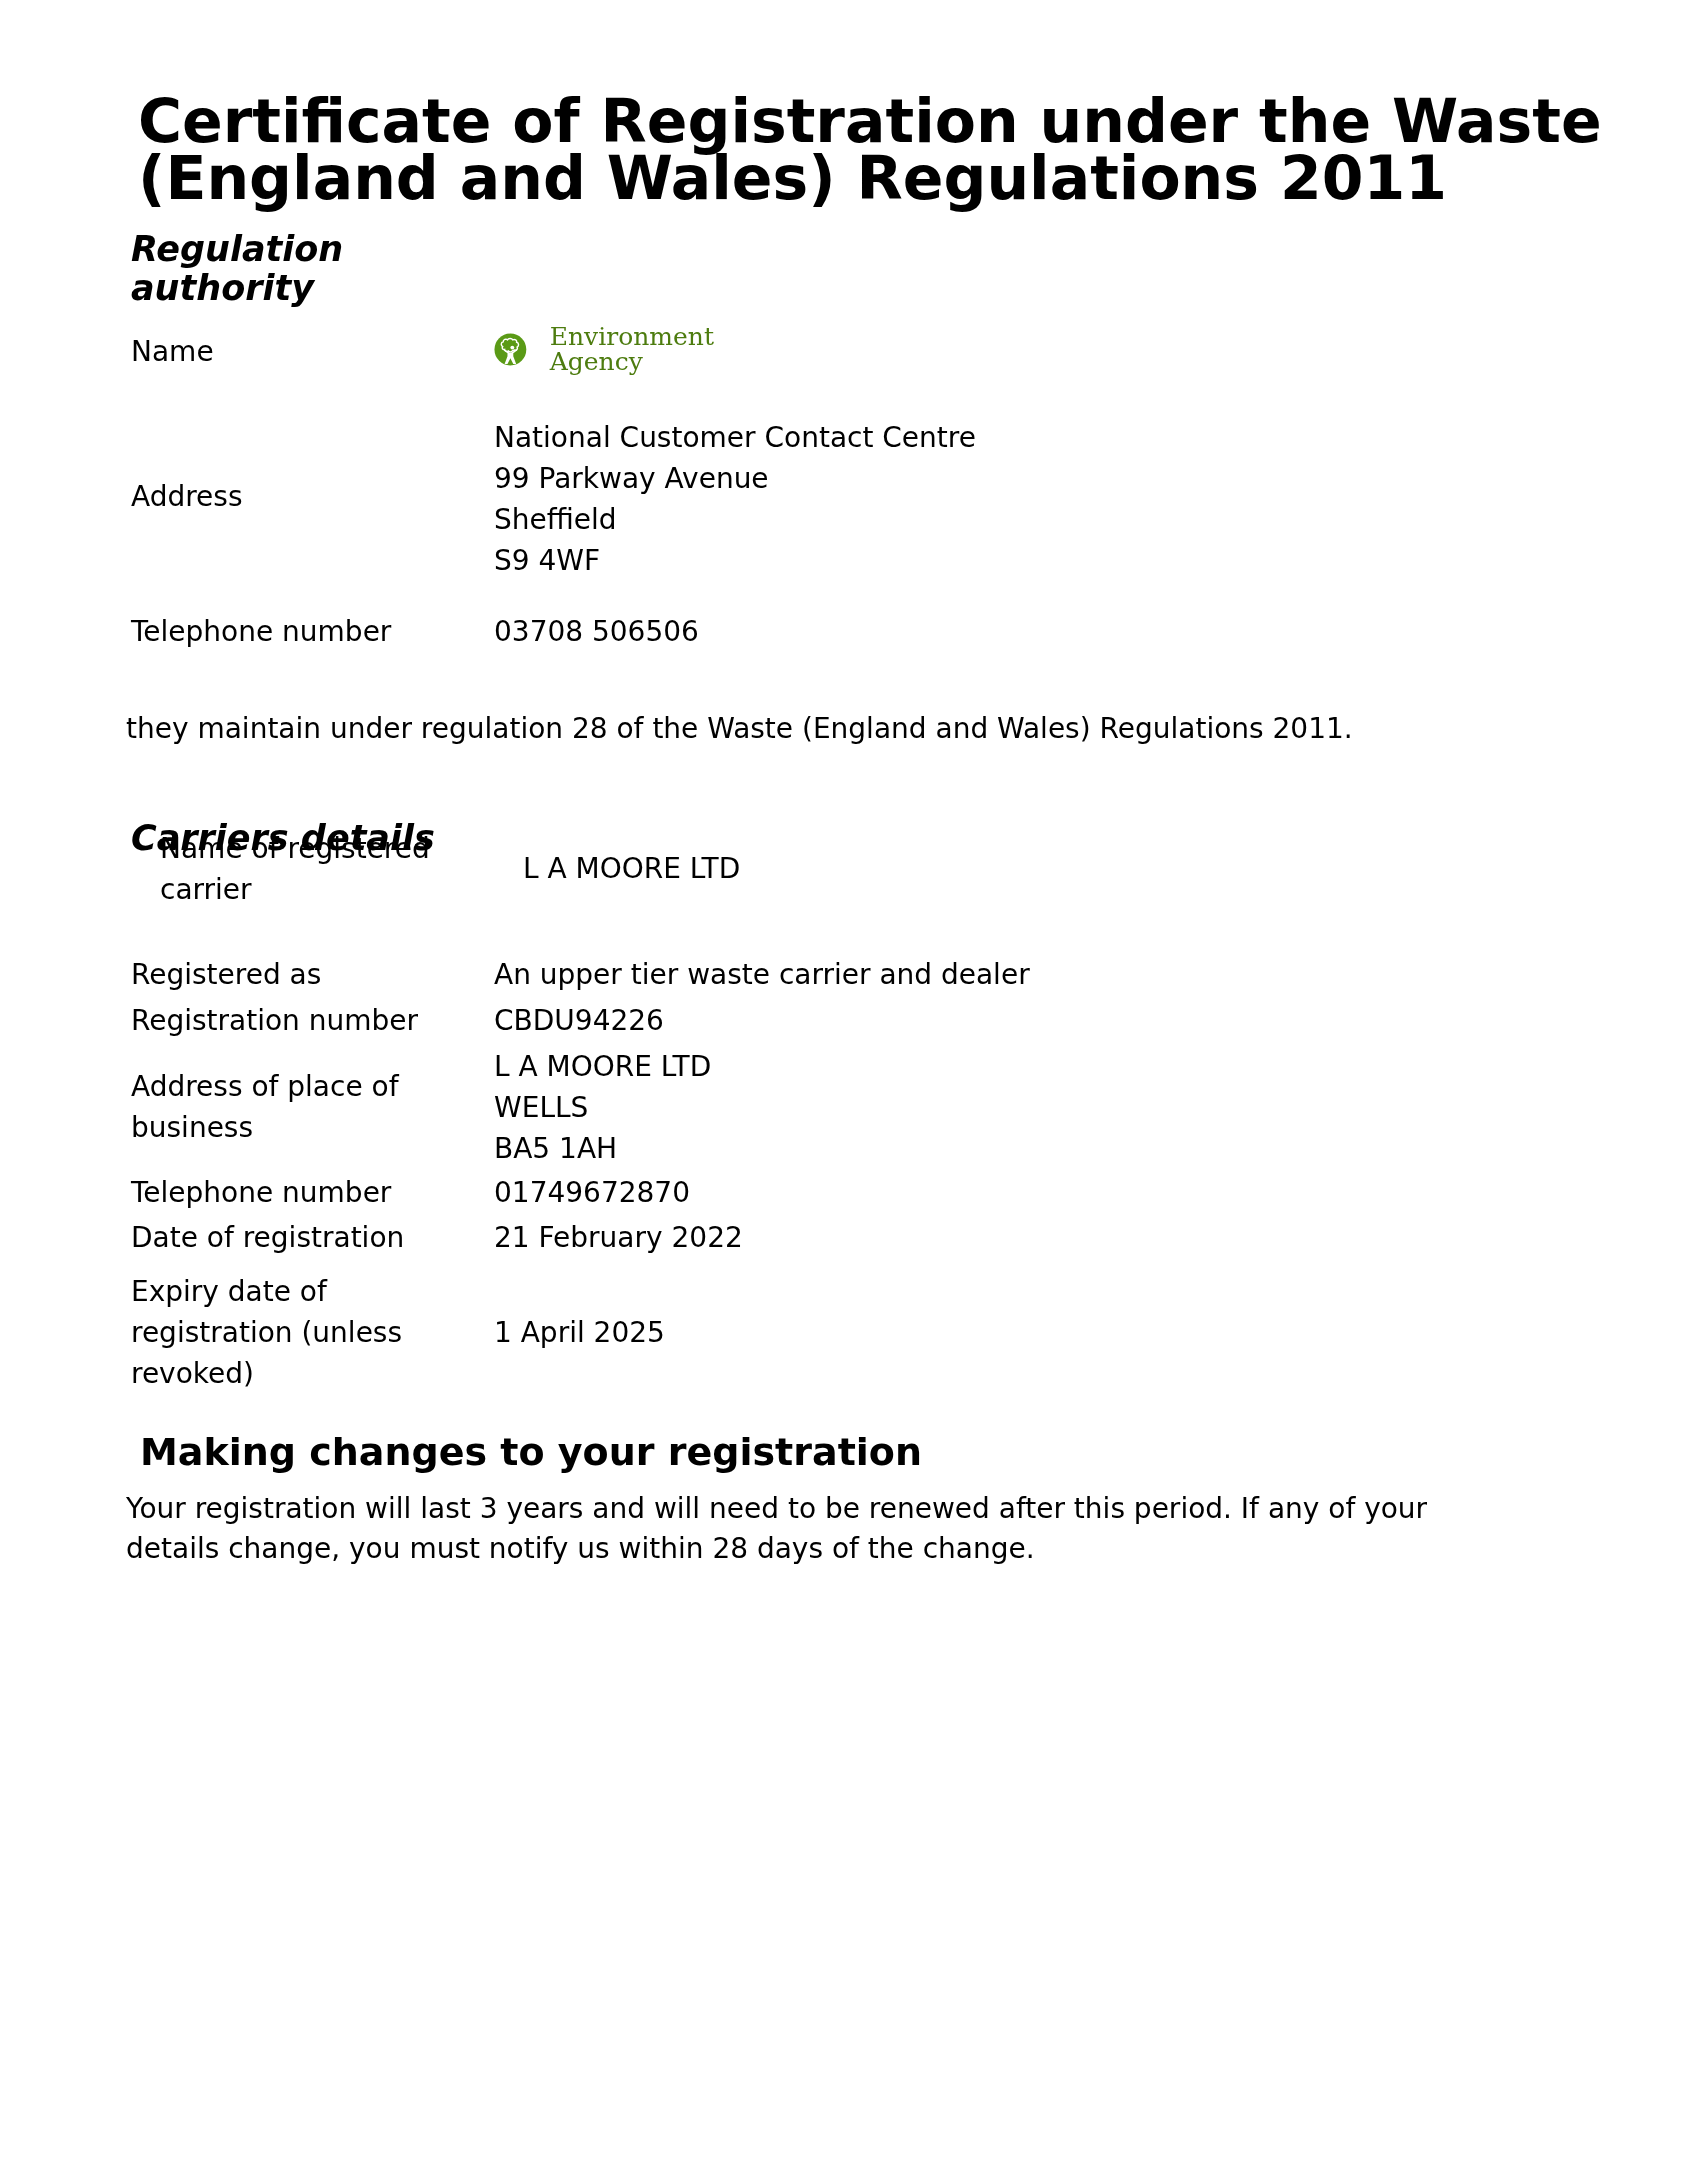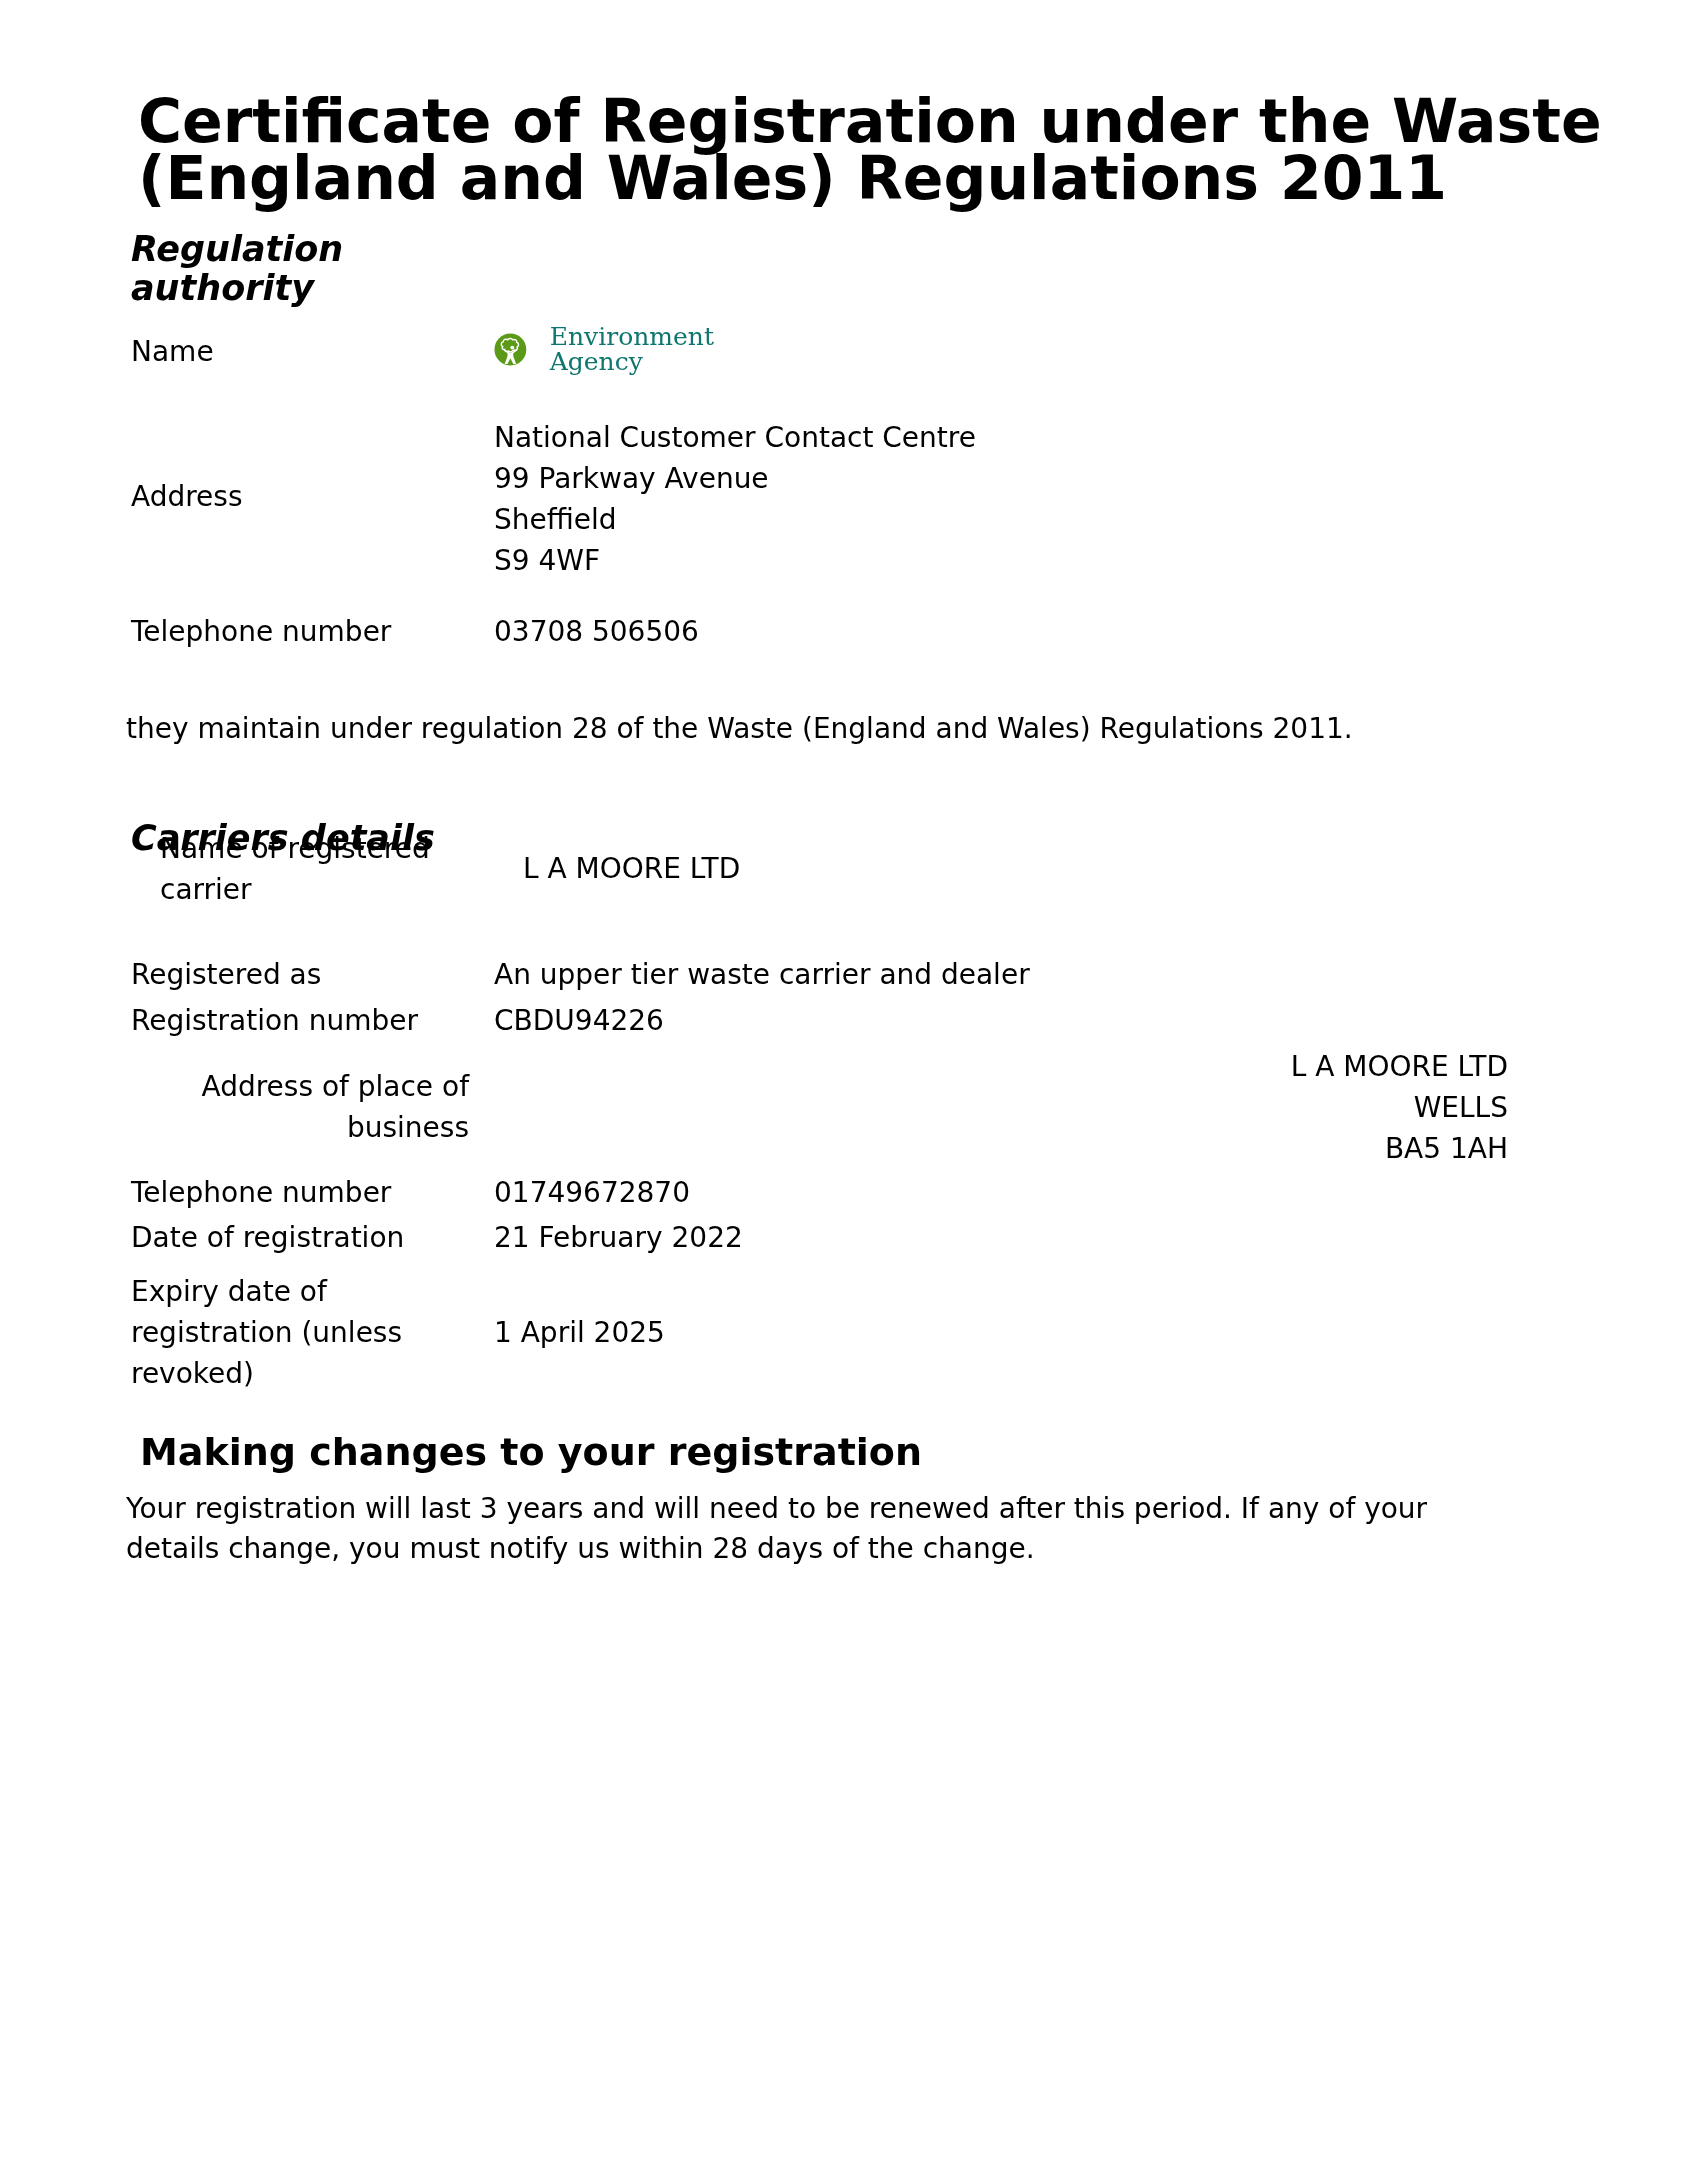--- a/index.html
+++ b/index.html
@@ -14,21 +14,21 @@
   .section-heading {
     position: absolute; left: 131px; font-weight: bold; font-size: 35px; line-height: 39px; margin: 0; font-style: italic;
   }
   .row { position: absolute; left: 131px; width: 1436px; font-size: 28px; line-height: 41px; }
   .label { position: absolute; left: 0; width: 338px; }
   .value { position: absolute; left: 363px; width: 1014px; }
   .para { position: absolute; left: 126px; width: 1453px; font-size: 28px; line-height: 40px; margin: 0; }
   .h2 { position: absolute; left: 126px; font-weight: bold; font-size: 38px; line-height: 44px; margin: 14px; }
   .logo { position: absolute; left: 494px; top: 315px; width: 220px; height: 68px; display: flex; align-items: center; }
   .logo svg { display: block; }
-  .logo-text { margin-left: 23px; font-family: "DejaVu Serif", serif; color: #0f766e; font-size: 25px; line-height: 25px; }
+  .logo-text { margin-left: 23px; font-family: "DejaVu Serif", serif; color: #4d7c0f; font-size: 25px; line-height: 25px; }
   .line { display: block; }
 </style>
 </head>
 <body>
 
 <h1 class="title">
   <span class="line">Certificate of Registration under the Waste</span>
   <span class="line">(England and Wales) Regulations 2011</span>
 </h1>
 
@@ -96,21 +96,21 @@
 
 <div class="row" style="top:1000px;">
   <div class="label">
     <span class="line">Registration number</span>
   </div>
   <div class="value">
     <span class="line">CBDU94226</span>
   </div>
 </div>
 
-<div class="row" style="top:1046px; height:122px;text-align:right;">
+<div class="row" style="top:1046px; height:122px;">
   <div class="label" style="top:20px;">
     <span class="line">Address of place of</span>
     <span class="line">business</span>
   </div>
   <div class="value">
     <span class="line">L A MOORE LTD</span>
     <span class="line">WELLS</span>
     <span class="line">BA5 1AH</span>
   </div>
 </div>

